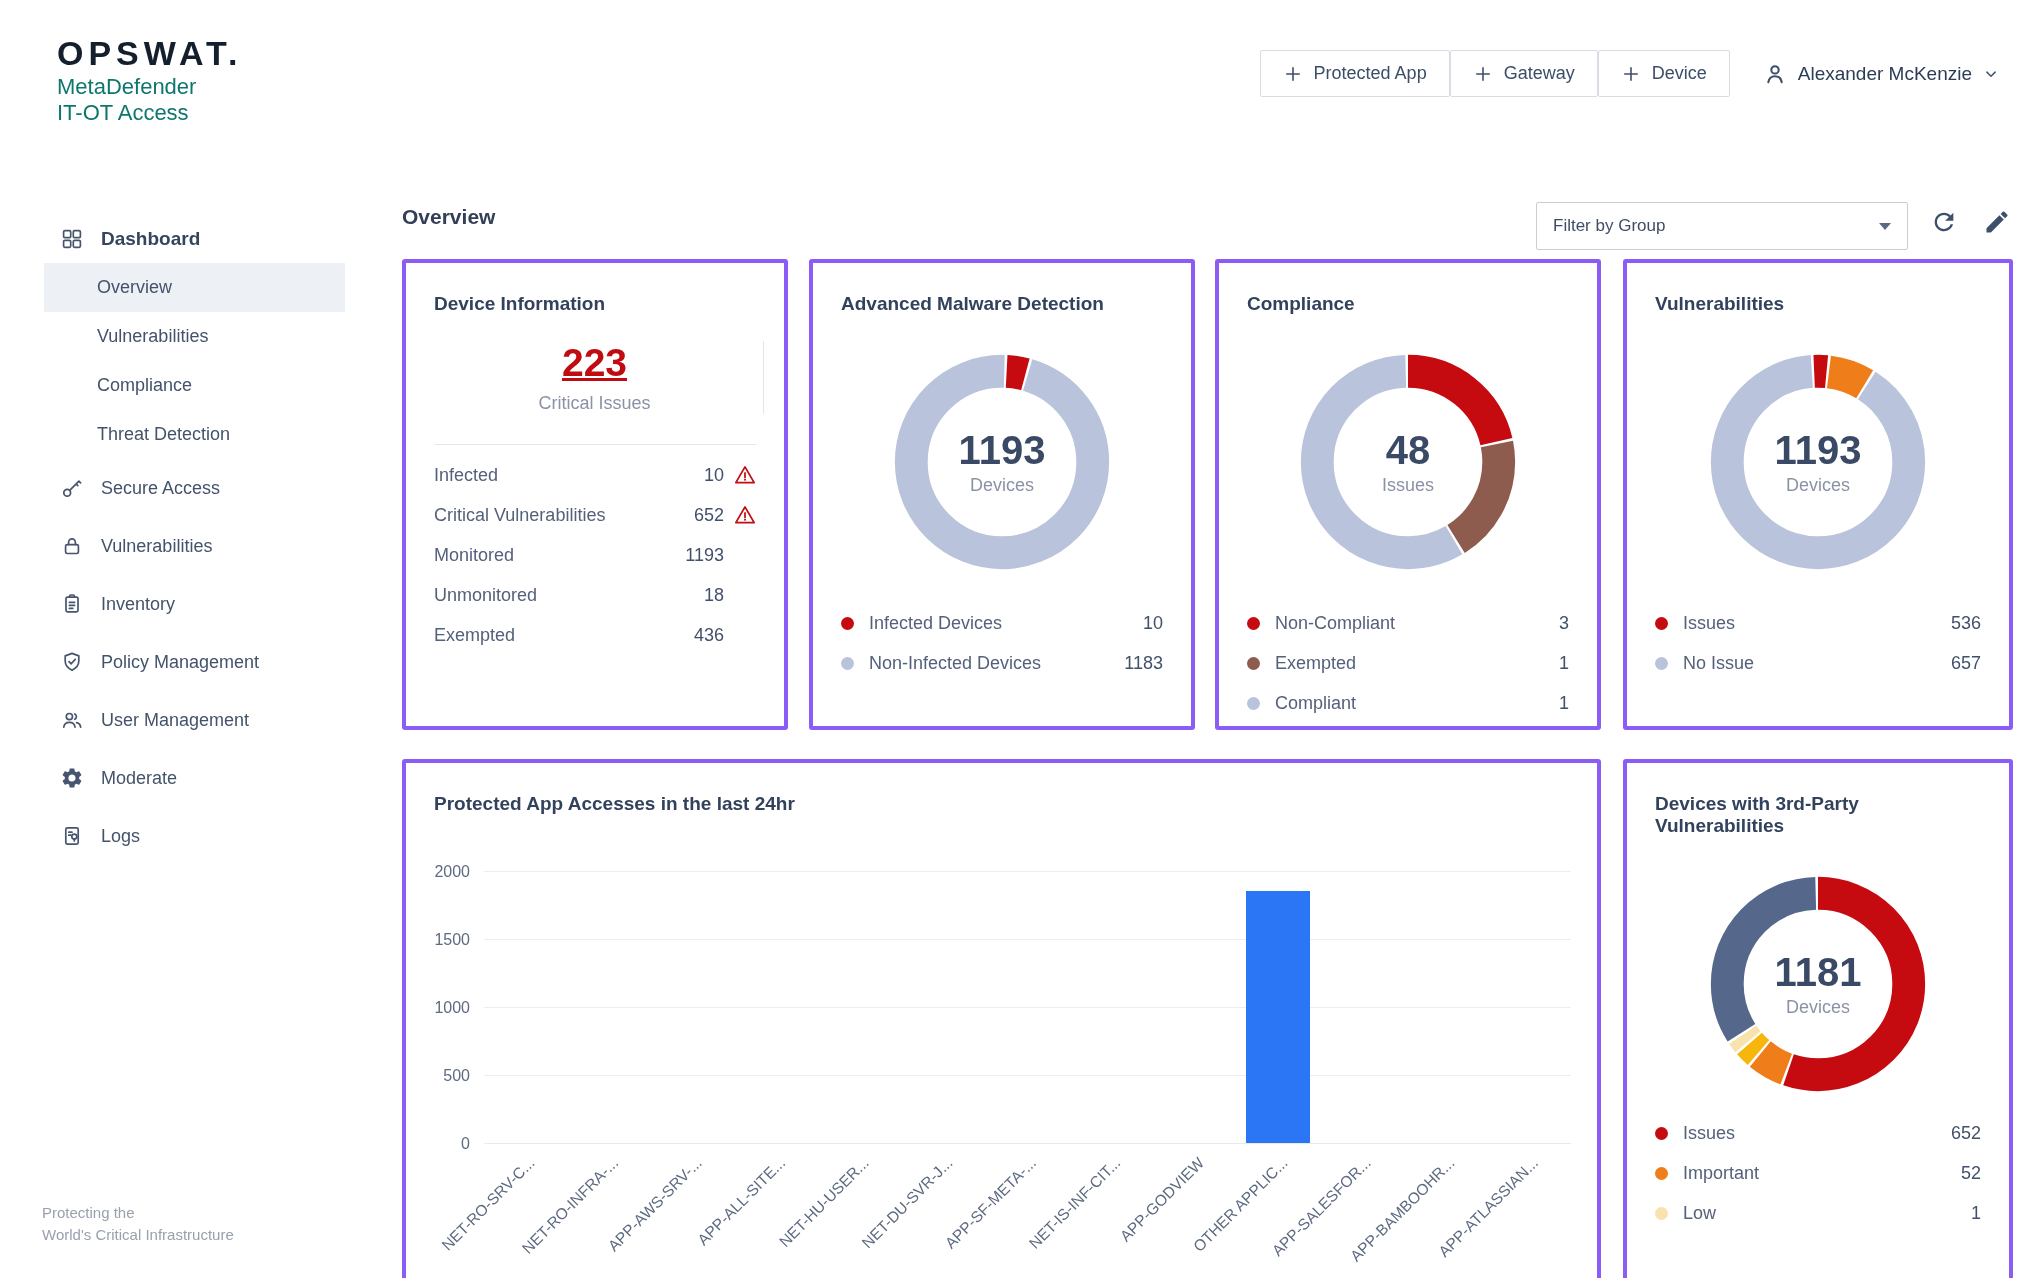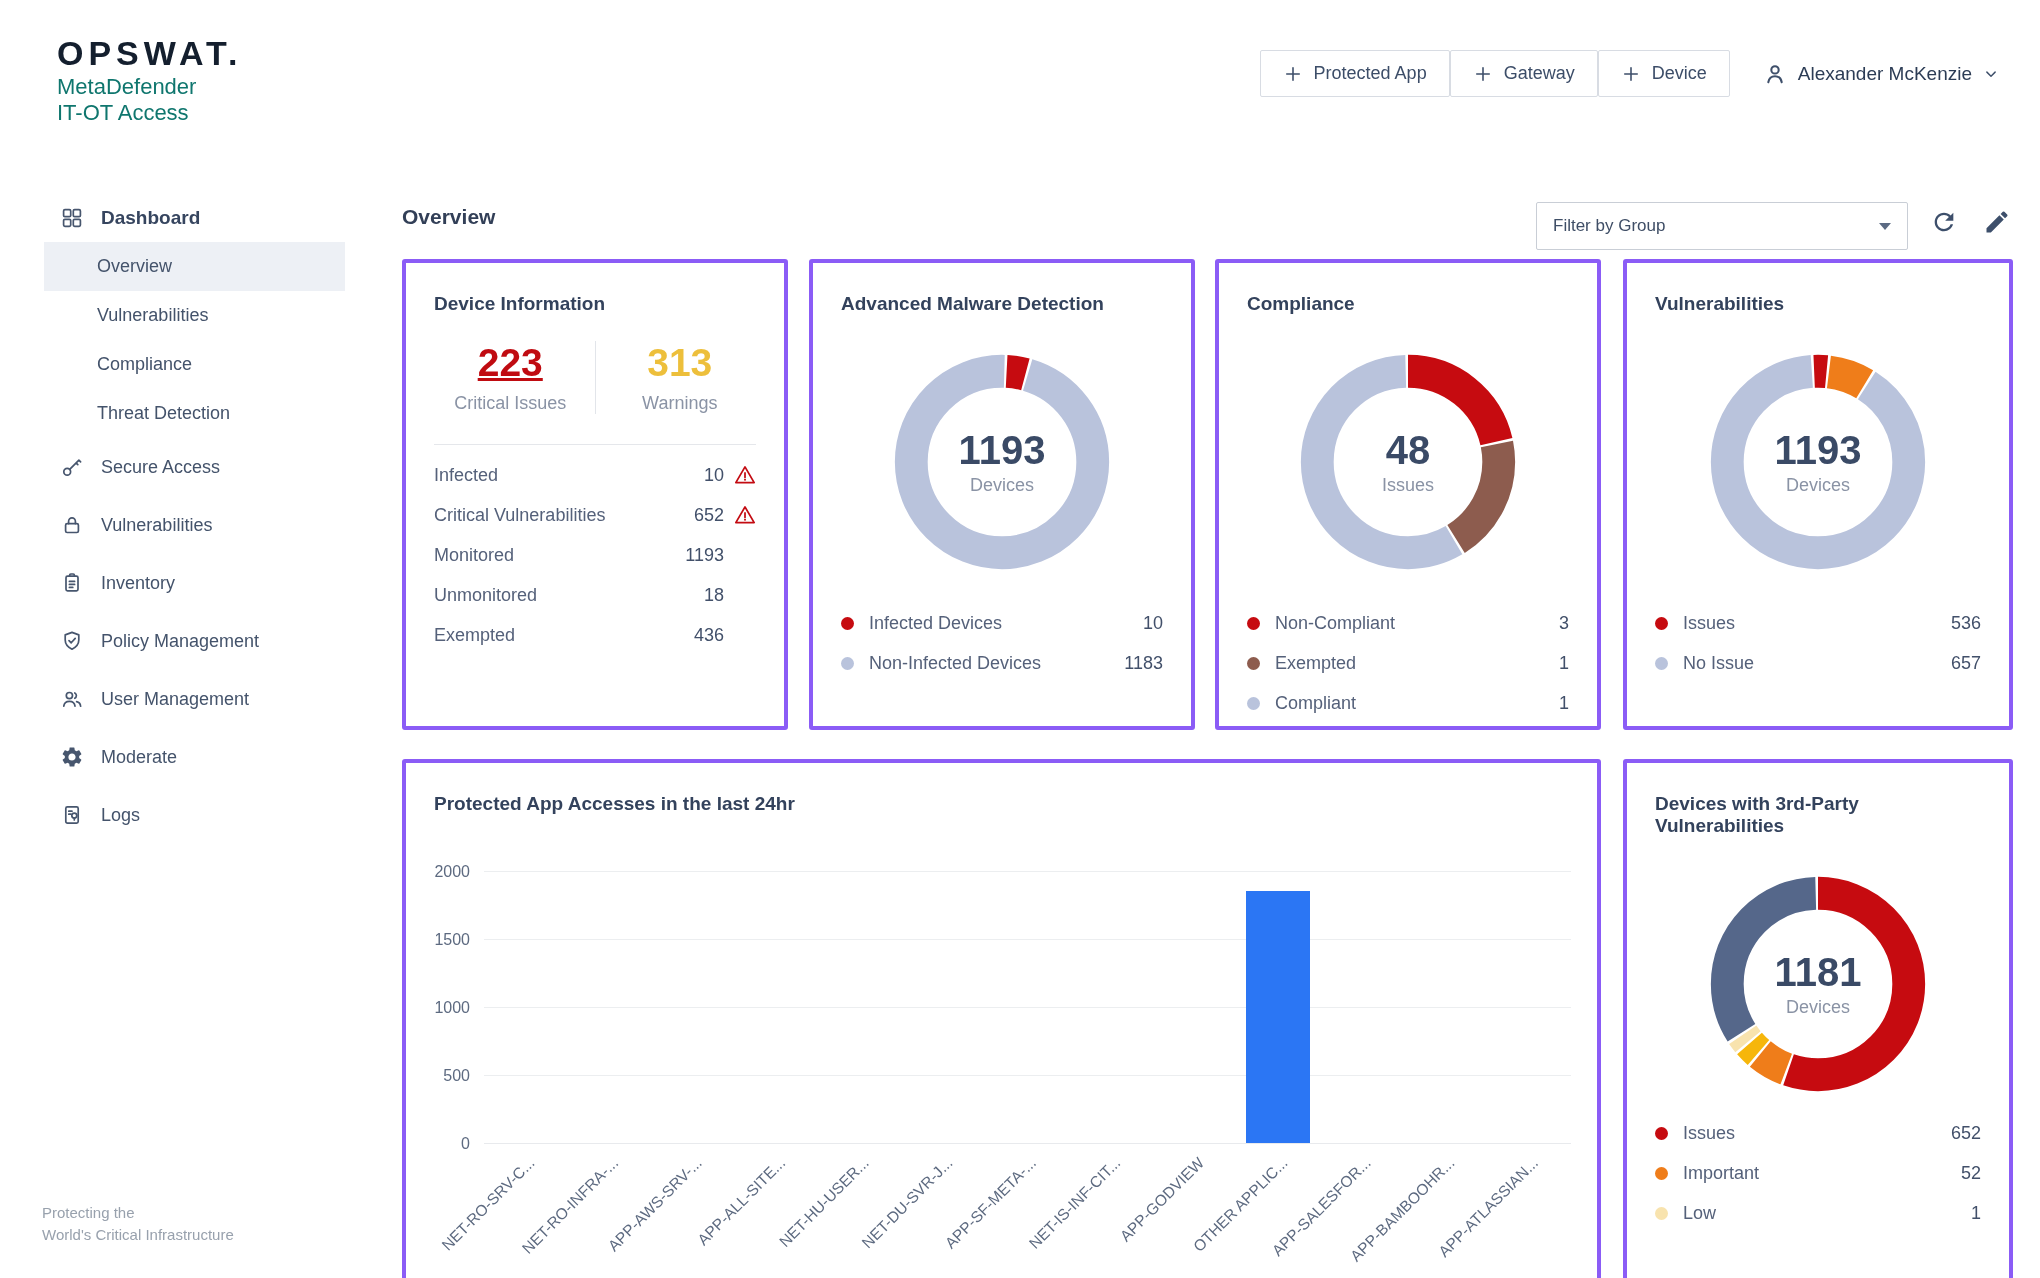--- a/index.html
+++ b/index.html
@@ -13,21 +13,21 @@
   .product-line{font-size:22px;color:#0f766e;line-height:24px;margin-top:2px;}
   .header-actions{position:absolute;top:50px;right:40px;display:flex;align-items:center;gap:0;}
   .hbtn{display:flex;align-items:center;gap:11px;height:47px;padding:0 22px;background:#fff;
         border:1px solid #d8dce3;border-radius:2px;font-size:18px;font-weight:500;color:#3c4d68;
         font-family:inherit;cursor:pointer;}
   .user-menu{display:flex;align-items:center;gap:10px;margin-left:32px;cursor:pointer;}
   .user-name{font-size:19px;color:#2c3c55;font-weight:500;}
   .icon-stroke{stroke:#3e4f6a;fill:none;stroke-width:1.9;stroke-linecap:round;stroke-linejoin:round;}
 
   
-  .sidebar{position:absolute;left:44px;top:194px;width:301px;}
+  .sidebar{position:absolute;left:44px;top:215px;width:301px;}
   .nav-dashboard{display:flex;align-items:center;gap:17px;height:48px;padding-left:16px;
                  font-size:19px;font-weight:700;color:#36455f;cursor:pointer;}
   .nav-sub{display:flex;align-items:center;height:49px;padding-left:53px;font-size:18px;
            color:#44536b;cursor:pointer;}
   .nav-sub.active{background:#edf0f5;}
   .nav-item{display:flex;align-items:center;gap:17px;height:58px;padding-left:16px;font-size:18px;
             color:#44536b;cursor:pointer;}
   .nav-item:first-of-type{margin-top:4px;}
   .side-icon{width:24px;height:24px;flex:0 0 24px;}
   .side-icon .s{stroke:#47566e;fill:none;stroke-width:1.7;stroke-linecap:round;stroke-linejoin:round;}
@@ -263,24 +263,20 @@
   </button>
 
   <section class="card card-1">
     <h2>Device Information</h2>
     <div class="stats">
       <div class="stat">
         <div class="stat-value red">223</div>
         <div class="stat-label">Critical Issues</div>
       </div>
       <div class="vdiv"></div>
-      <div class="stat">
-        <div class="stat-value yellow">313</div>
-        <div class="stat-label">Warnings</div>
-      </div>
     </div>
     <div class="hdiv"></div>
     <div class="info-rows">
         <div class="info-row">
           <span class="info-label">Infected</span>
           <span class="info-value">10</span>
           <span class="warn-slot">
             <svg viewBox="0 0 24 24">
               <path d="M12 3.2 22 20.3H2Z" fill="none" stroke="#c30b12" stroke-width="1.9" stroke-linejoin="round"></path>
               <path d="M12 9.8v4.9" stroke="#c30b12" stroke-width="1.9" stroke-linecap="round"></path>

